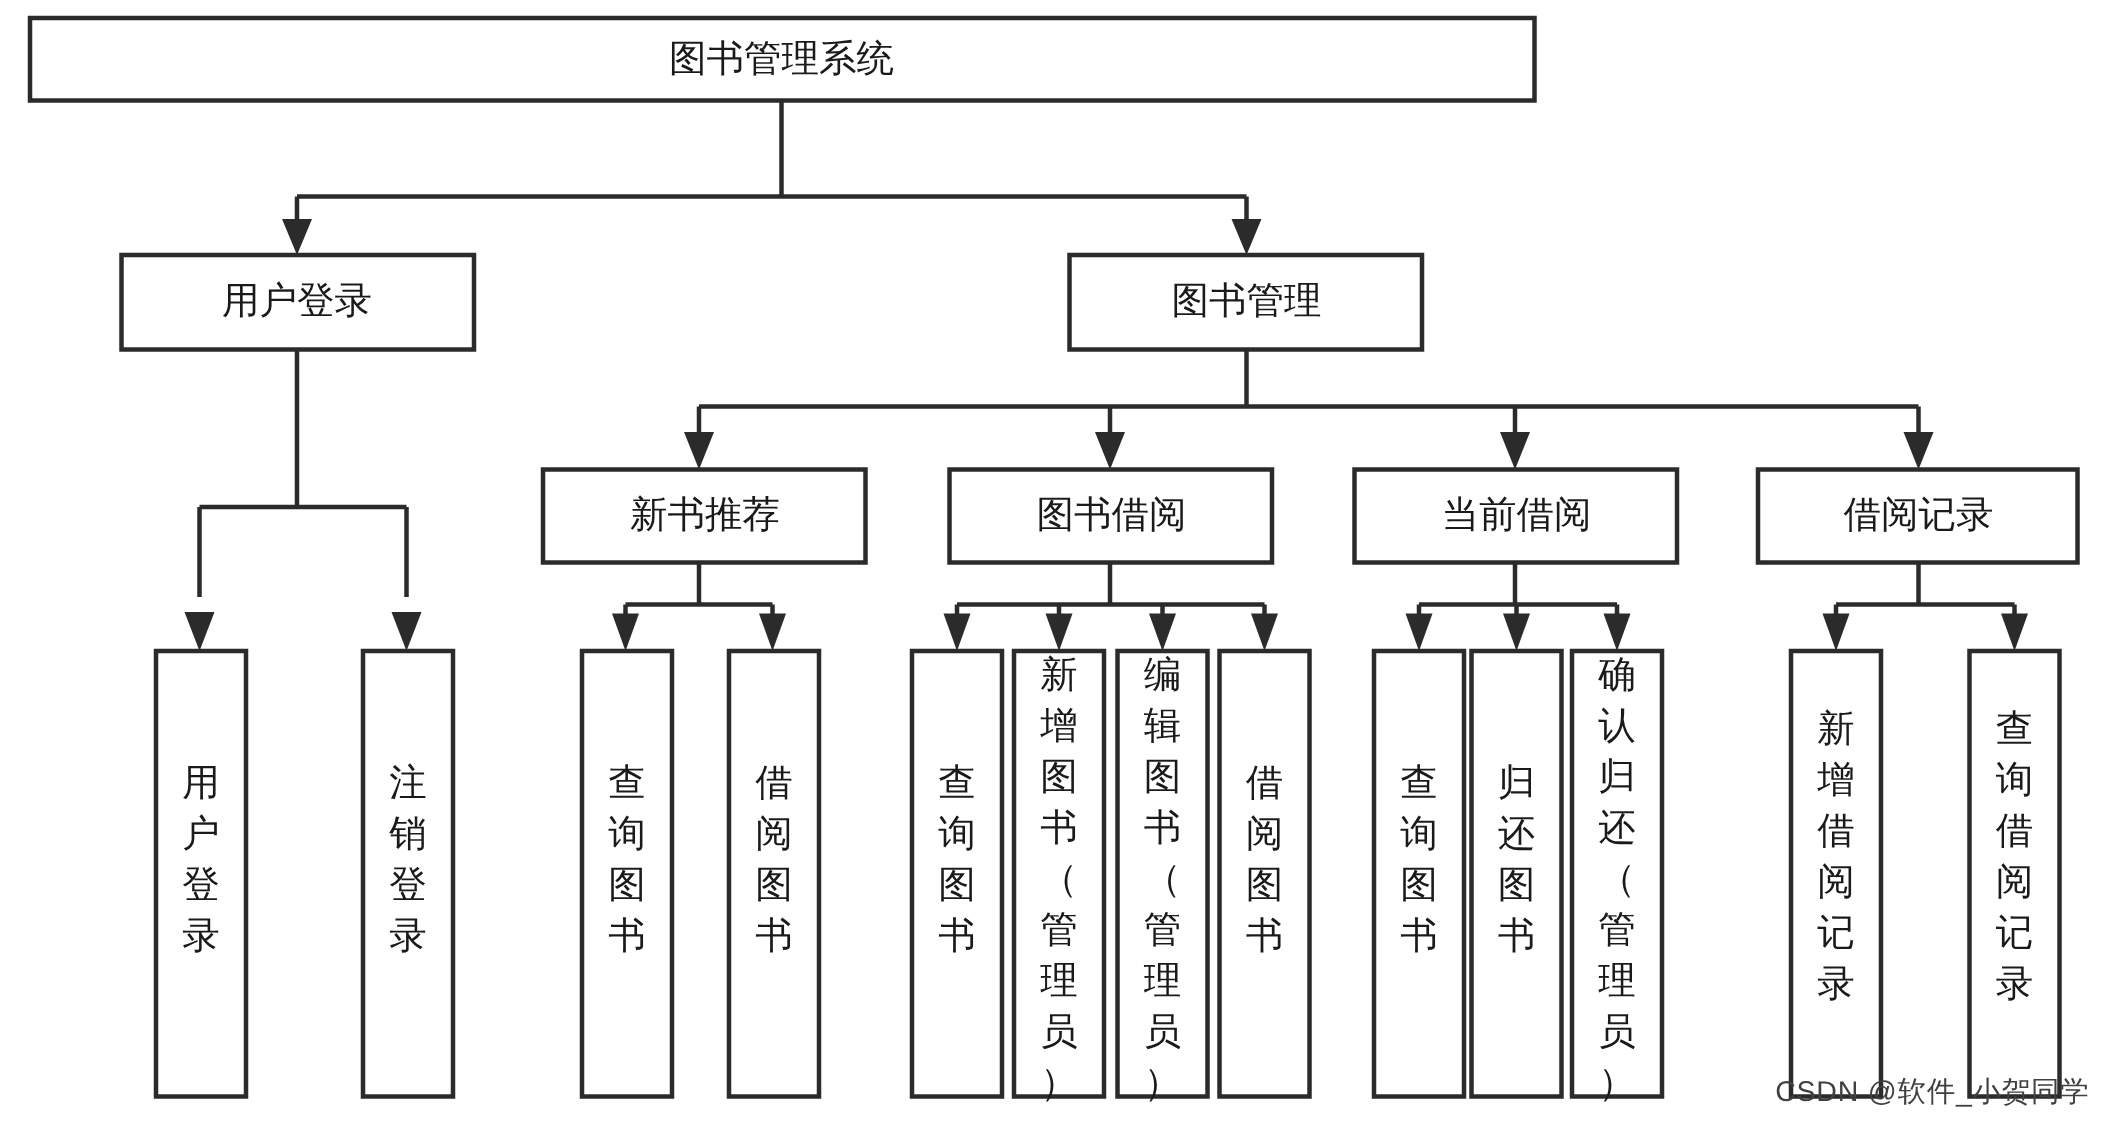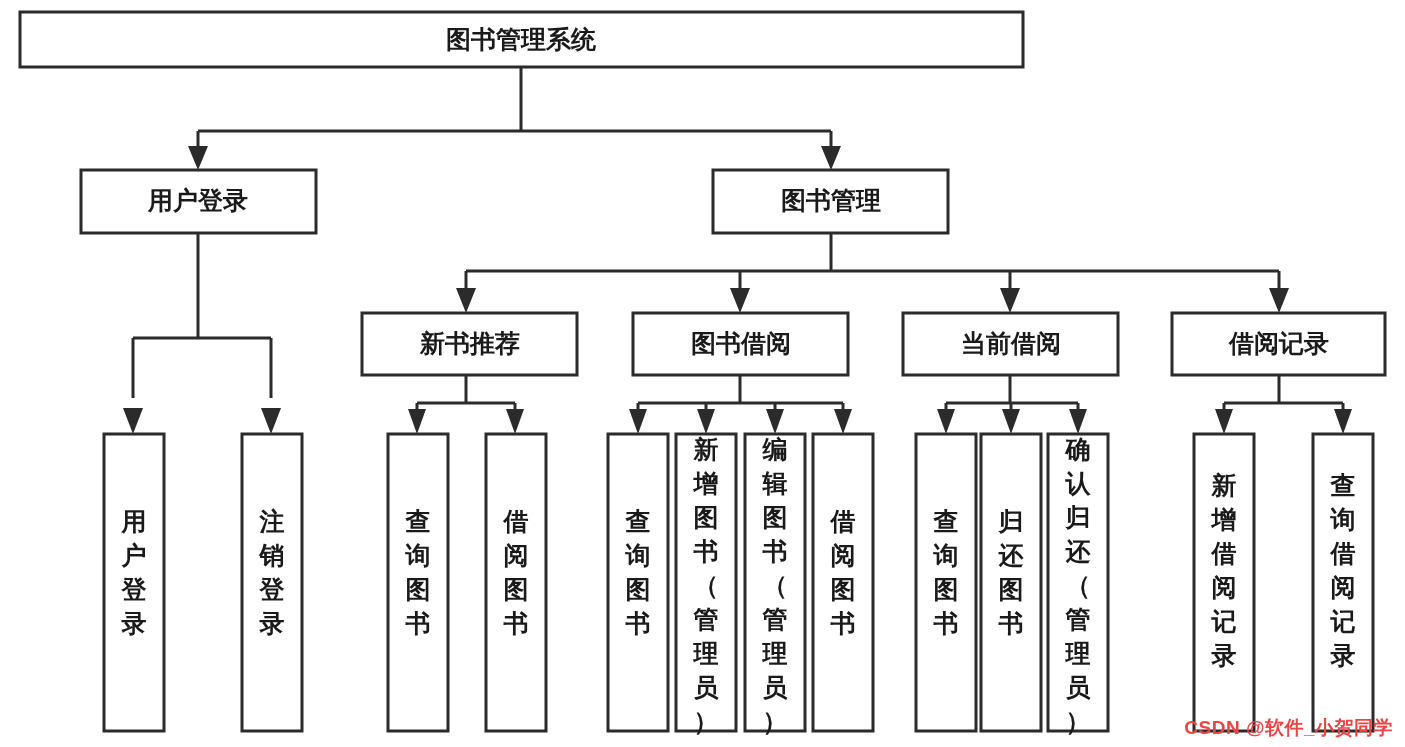--- a/index.html
+++ b/index.html
@@ -13,21 +13,20 @@
     font-family: "Liberation Sans", "DejaVu Sans", sans-serif;
     overflow: hidden;
     position: relative;
   }
   #diagram-root {
     position: absolute;
     left: 0;
     top: 0;
     width: 1405px;
     height: 747px;
-    font-weight: bold;
   }
   svg { display: block; }
   .node-rect {
     fill: #ffffff;
     stroke: #2b2b2b;
     stroke-width: 3;
   }
   .conn {
     stroke: #2b2b2b;
     stroke-width: 3;
@@ -50,21 +49,21 @@
     fill: #1a1a1a;
     font-size: 25px;
     text-anchor: middle;
   }
   .watermark-text {
     position: absolute;
     right: 12px;
     bottom: 6px;
     font-family: "Liberation Sans", "DejaVu Sans", sans-serif;
     font-size: 19px;
-    color: #ef4444;
+    color: #404040;
     white-space: nowrap;
     letter-spacing: 0.5px;
   }
 </style>
 </head>
 <body>
 
 <div id="diagram-root">
   <svg width="1405" height="747" viewBox="0 0 1405 747" xmlns="http://www.w3.org/2000/svg">
 

